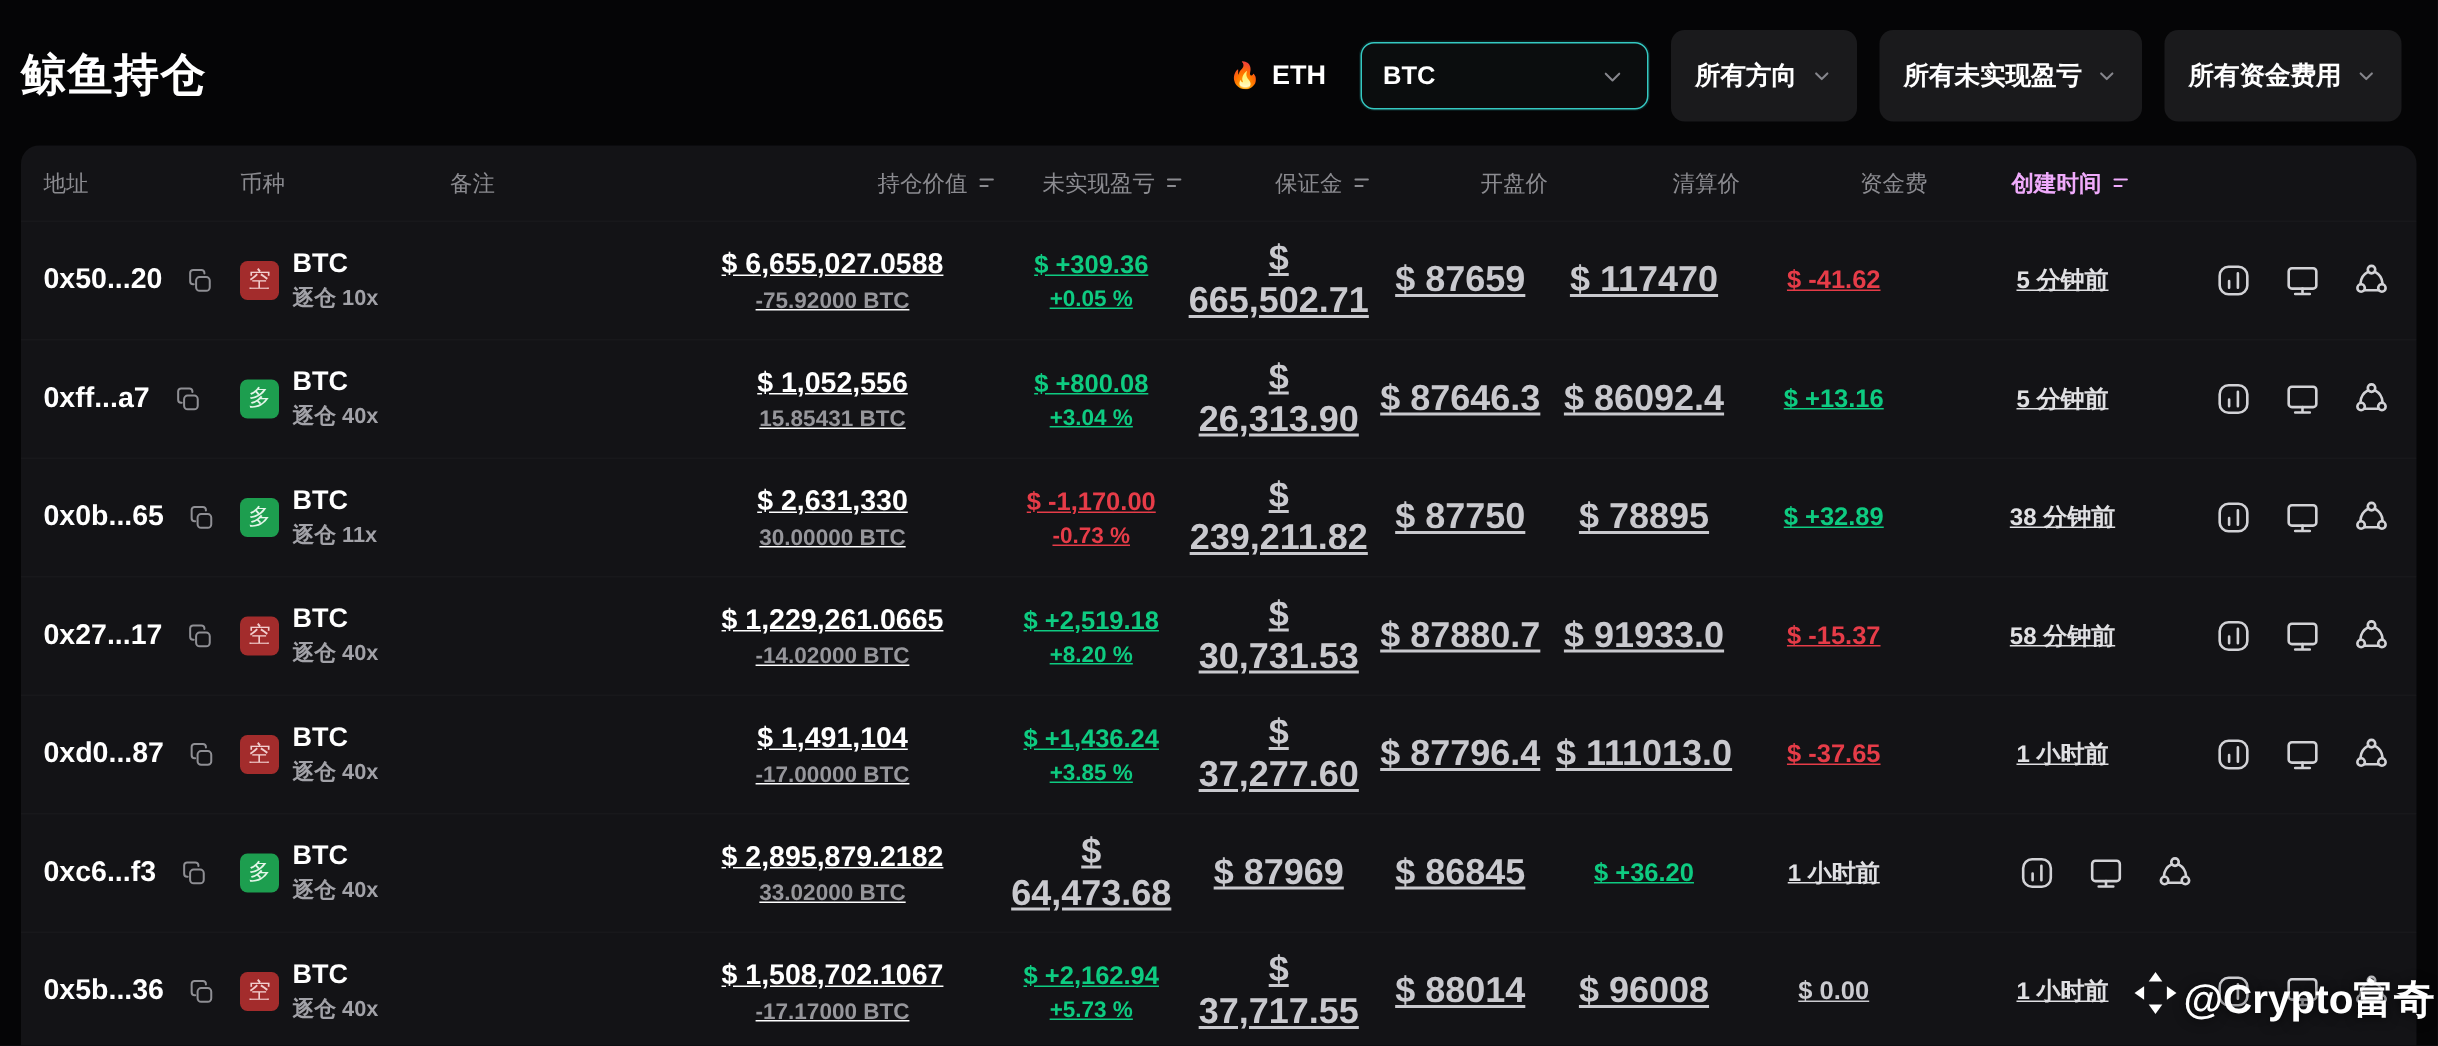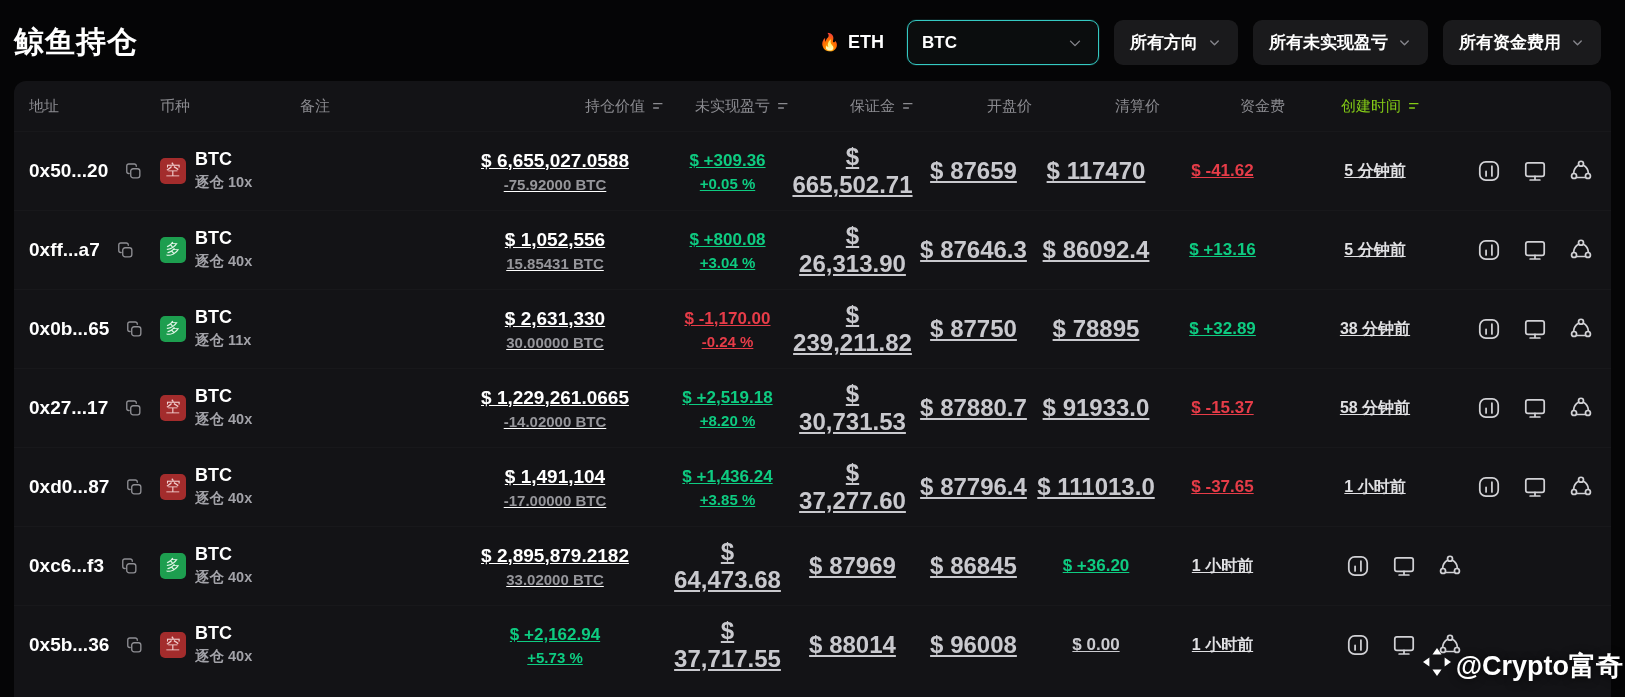--- a/index.html
+++ b/index.html
@@ -14,35 +14,35 @@
   .controls { display:flex; align-items:center; gap:15px; }
   .hot { display:flex; align-items:center; gap:7px; font-size:18px; font-weight:700; margin-right:8px; cursor:pointer; }
   .hot .fire { font-size:17px; }
   .coin-select {
     width:192px; height:45px; border:1px solid var(--teal-accent,#35c9c2); border-radius:9px;
     display:flex; align-items:center; justify-content:space-between; padding:0 14px;
     font-size:17px; font-weight:700; background:#0b0d0e; cursor:pointer;
     box-shadow:0 0 0 1px rgba(53,201,194,.12);
   }
   .filter-btn {
-    height:45px; background:#1a1a1c; border-radius:9px; display:flex; align-items:center; gap:9px;
+    height:61px; background:#1a1a1c; border-radius:9px; display:flex; align-items:center; gap:9px;
     padding:0 16px; font-size:17px; font-weight:700; cursor:pointer; white-space:nowrap;
   }
   .chev { color:#86868c; display:flex; align-items:center; }
   
   .table-card { margin:0 14px; background:#131316; border-radius:12px 12px 0 0; min-height:640px; }
   .thead, .tr {
     display:grid;
     grid-template-columns:131px 140px 1fr 220px 125px 125px 117px 128px 125px 180px 131px;
     align-items:center; padding:0 15px;
   }
   .thead { height:50px; color:#8b8b90; font-size:15px; }
   .th { display:flex; align-items:center; gap:6px; }
   .th.r { justify-content:flex-end; text-align:right; }
-  .th.active { color:#84cc16; font-weight:400; }
+  .th.active { color:#f0abfc; font-weight:700; }
   .th.col-time { padding-right:44px; }
   .sort-icon { flex:0 0 auto; }
   .tr { height:79px; border-top:1px solid rgba(255,255,255,.025); }
   
   .td.addr { display:flex; align-items:center; gap:16px; font-weight:700; font-size:19px; }
   .copy { color:#8f8f94; display:flex; cursor:pointer; }
   .td.coin { display:flex; align-items:center; gap:9px; }
   .side-badge {
     width:26px; height:26px; border-radius:5px; flex:0 0 auto;
     display:flex; align-items:center; justify-content:center; font-size:15px; font-weight:400;
@@ -291,21 +291,21 @@
         <div class="coin-mode">逐仓 11x</div>
       </div>
     </div>
     <div class="td remark"></div>
     <div class="td num value">
       <div class="v1">$ 2,631,330</div>
       <div class="v2">30.00000 BTC</div>
     </div>
     <div class="td num pnl down">
       <div class="p1">$ -1,170.00</div>
-      <div class="p2">-0.24 %</div>
+      <div class="p2">-0.73 %</div>
     </div>
     <div class="td num margin">$ 239,211.82</div>
     <div class="td num open">$ 87750</div>
     <div class="td num liq">$ 78895</div>
     <div class="td num funding up">$ +32.89</div>
     <div class="td num time">38 分钟前</div>
     <div class="td actions">
       <span class="act">
         <svg width="26" height="26" viewBox="0 0 24 24" fill="none" stroke="currentColor" stroke-width="1.6" stroke-linecap="round">
               <rect x="3.5" y="3.5" width="17" height="17" rx="5.5"></rect>
@@ -501,20 +501,24 @@
       </span>
     </div>
     <div class="td coin">
       <span class="side-badge short">空</span>
       <div>
         <div class="coin-name">BTC</div>
         <div class="coin-mode">逐仓 40x</div>
       </div>
     </div>
     <div class="td remark"></div>
+    <div class="td num value">
+      <div class="v1">$ 1,508,702.1067</div>
+      <div class="v2">-17.17000 BTC</div>
+    </div>
     <div class="td num pnl up">
       <div class="p1">$ +2,162.94</div>
       <div class="p2">+5.73 %</div>
     </div>
     <div class="td num margin">$ 37,717.55</div>
     <div class="td num open">$ 88014</div>
     <div class="td num liq">$ 96008</div>
     <div class="td num funding flat">$ 0.00</div>
     <div class="td num time">1 小时前</div>
     <div class="td actions">

